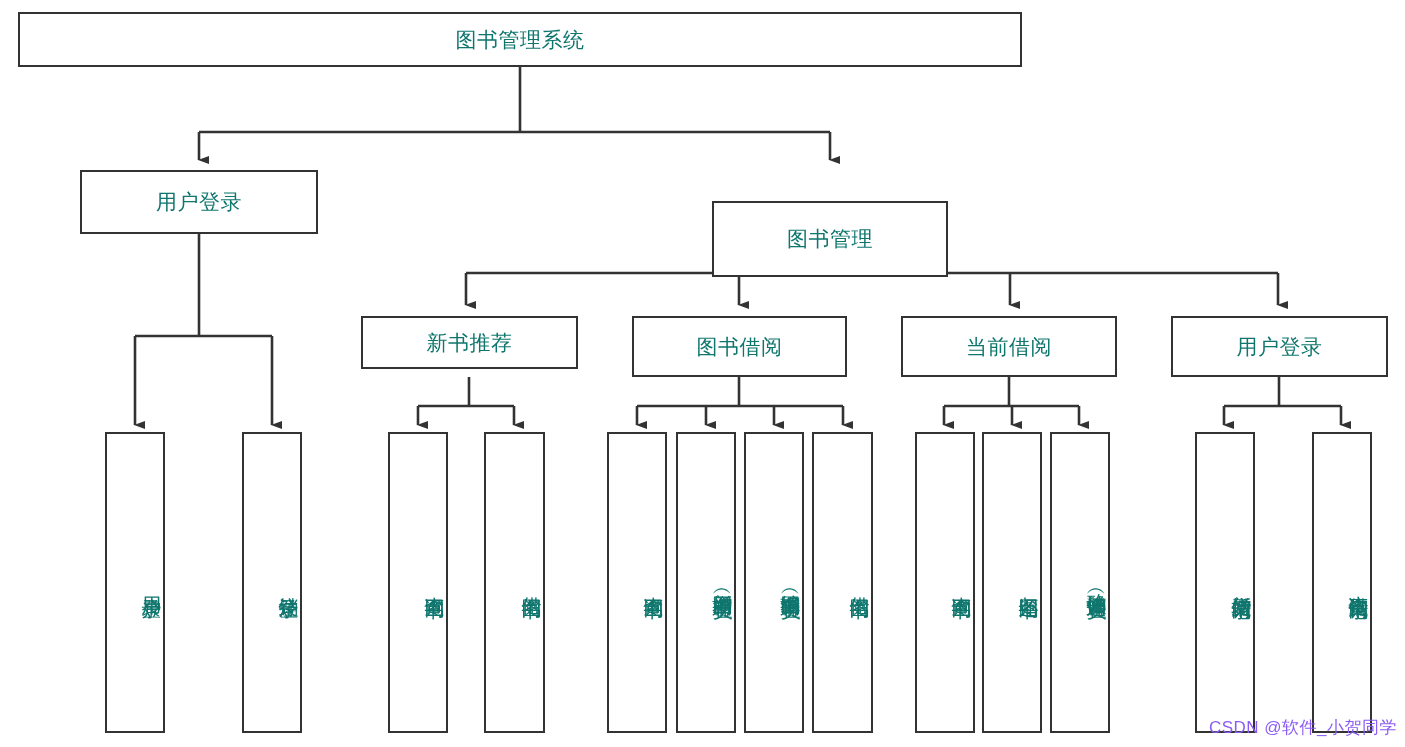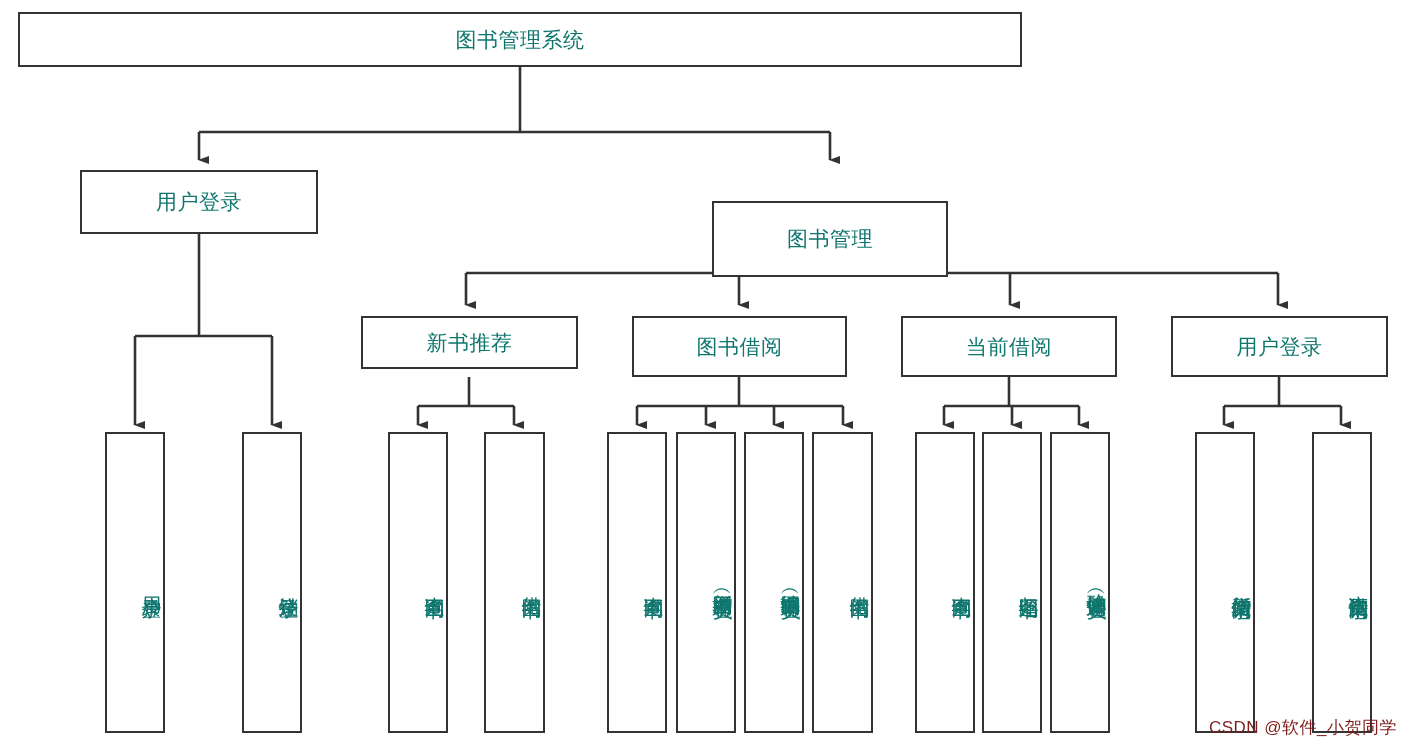--- a/index.html
+++ b/index.html
@@ -54,21 +54,21 @@
   .node.v span {
     writing-mode: vertical-rl;
     text-orientation: upright;
     display: block;
   }
   #watermark {
     position: absolute;
     right: 8px;
     bottom: 8px;
     font-size: 17px;
-    color: #7f1d1d;
+    color: #8b5cf6;
     letter-spacing: 0.5px;
     white-space: nowrap;
     font-family: "Liberation Sans", "DejaVu Sans", sans-serif;
   }
 </style>
 </head>
 <body>
 
 <div id="canvas">
 

